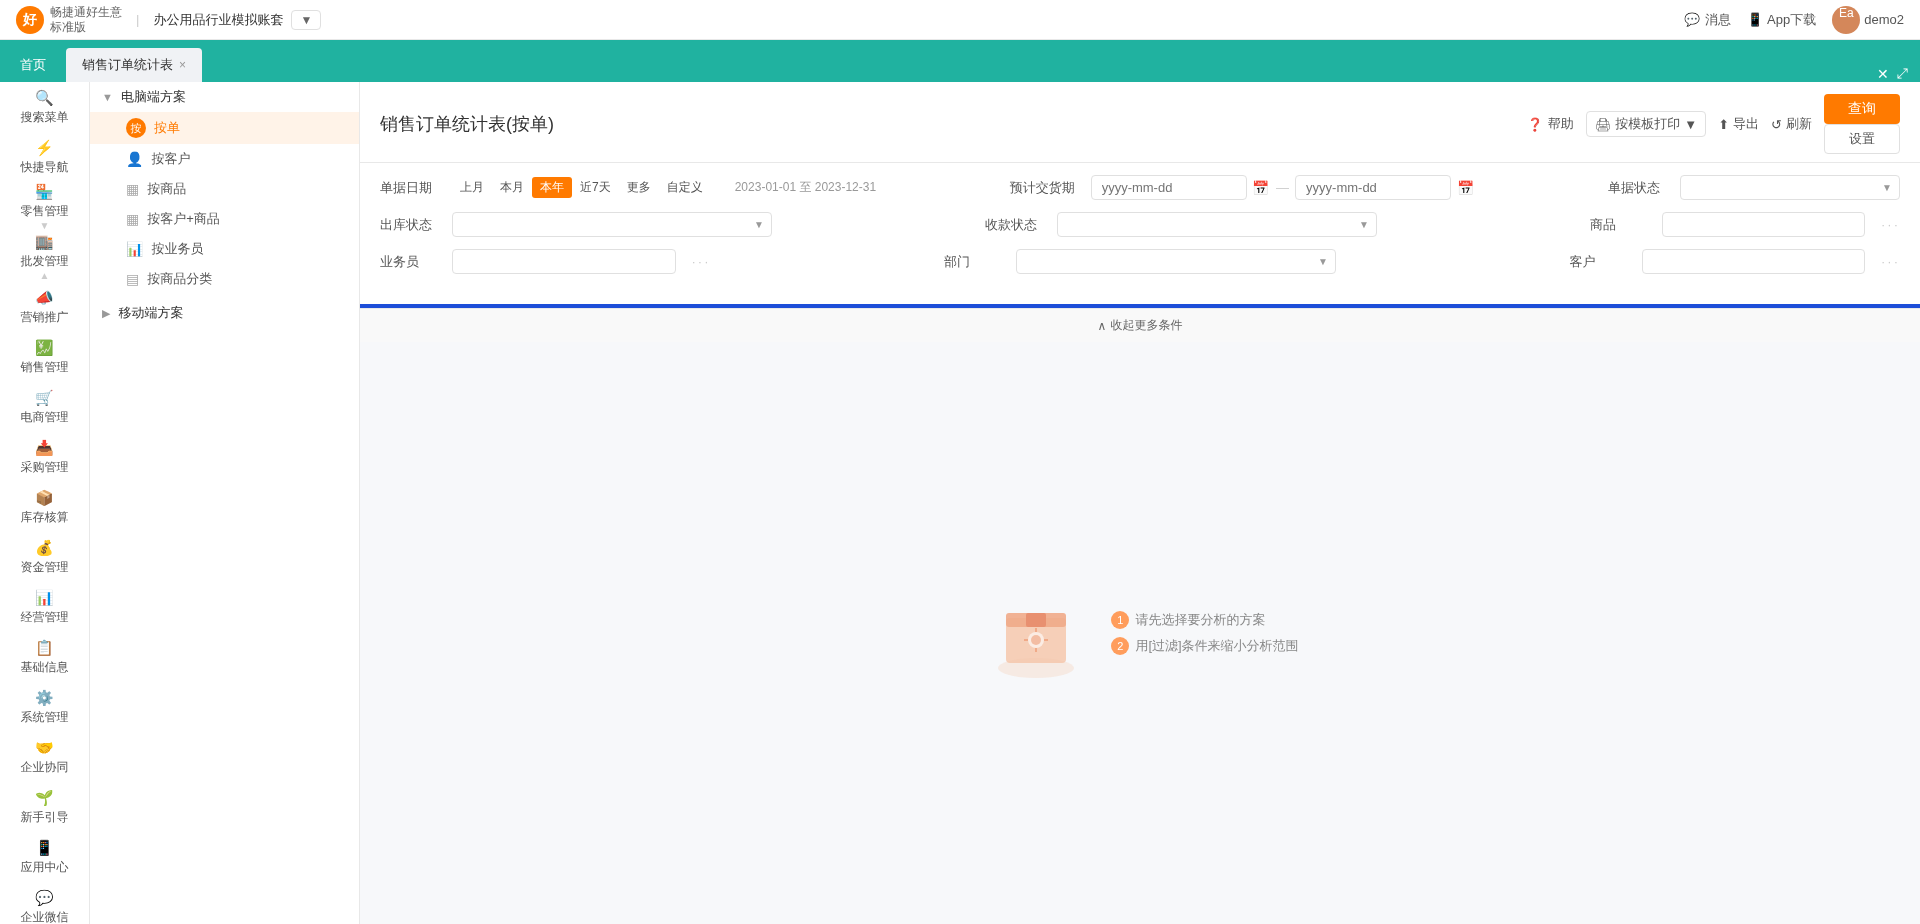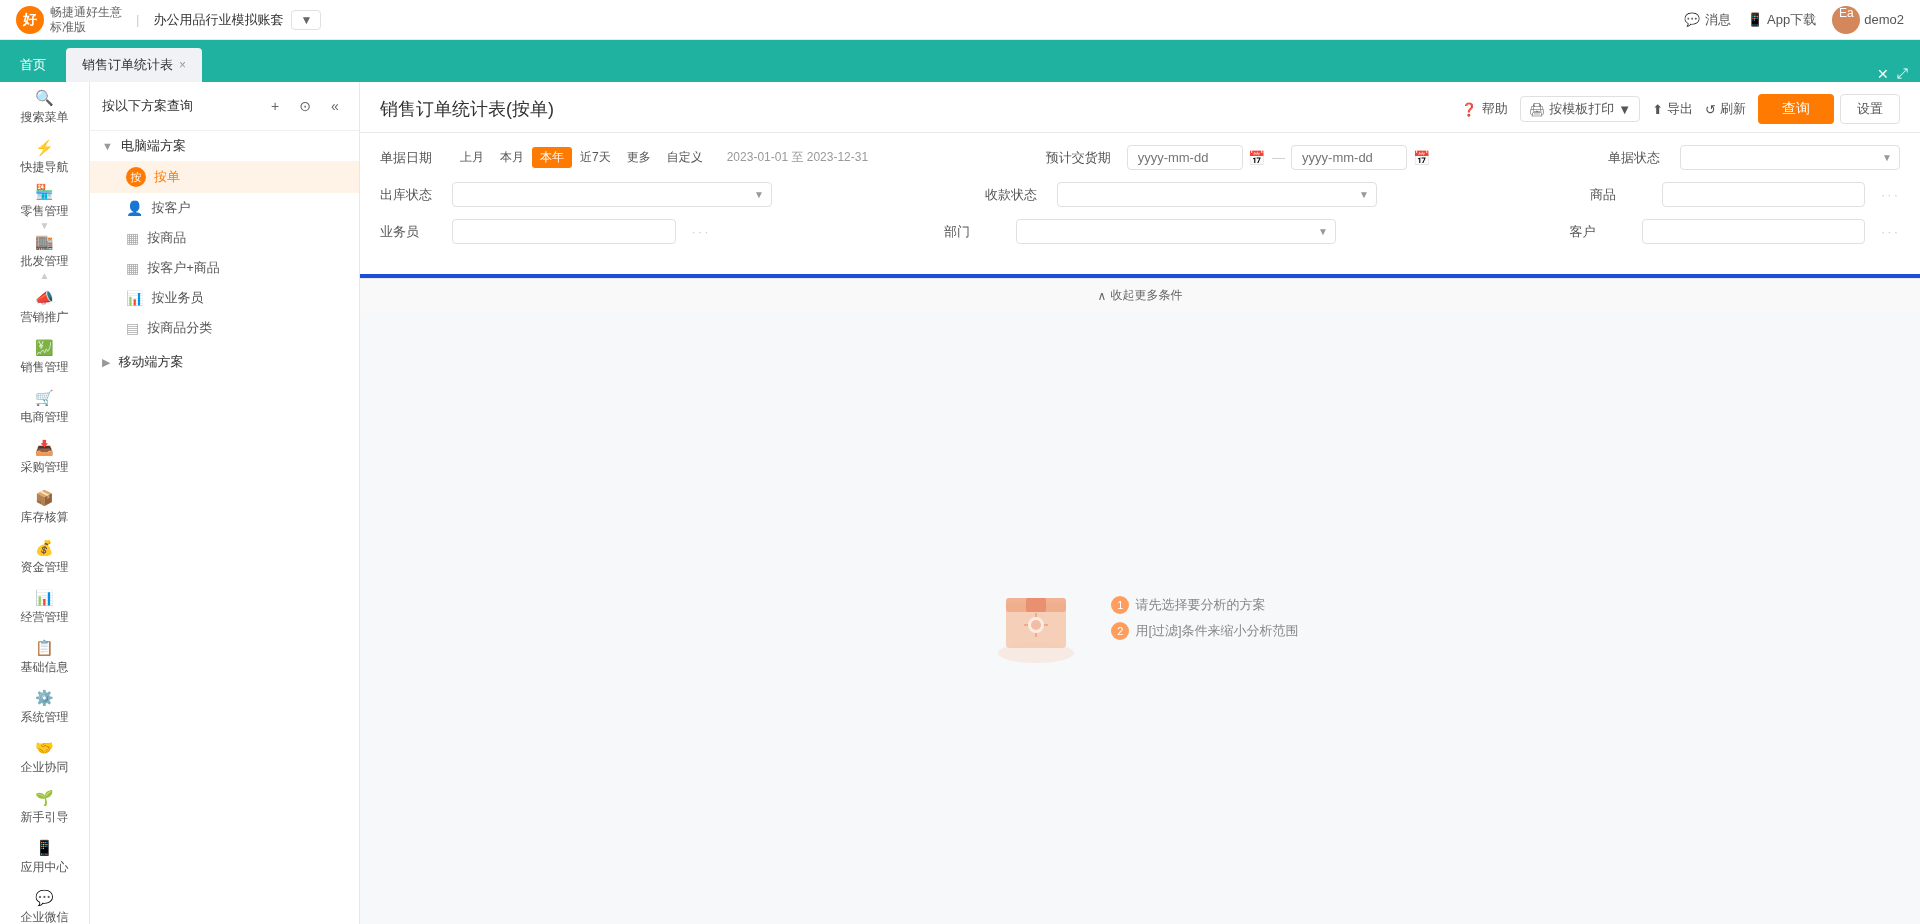--- a/index.html
+++ b/index.html
@@ -55,43 +55,43 @@
     .print-btn { display: flex; align-items: center; gap: 4px; font-size: 13px; color: #555; cursor: pointer; border: 1px solid #e0e0e0; padding: 3px 8px; border-radius: 4px; }
 
     
     .filter-area { padding: 12px 20px; background: #fff; border-bottom: 4px solid #1d4ed8; flex-shrink: 0; }
     .filter-row { display: flex; align-items: center; gap: 16px; margin-bottom: 12px; }
     .filter-row:last-child { margin-bottom: 18px; }
     .filter-label { font-size: 13px; color: #555; white-space: nowrap; min-width: 56px; }
     .date-shortcuts { display: flex; align-items: flex-start; }
     .date-btn { padding: 2px 8px; border-radius: 3px; font-size: 12px; cursor: pointer; color: #555; border: none; background: transparent; }
     .date-btn.active { background: #ff7a00; color: white; border-radius: 3px; }
-    .date-range { display: flex; align-items: center; gap: 6px; font-size: 12px; color: #999; }
+    .date-range { display: flex; align-items: center; gap: 6px; margin-left: 8px; font-size: 12px; color: #999; }
     .filter-input { border: 1px solid #e0e0e0; border-radius: 4px; padding: 4px 10px; font-size: 13px; outline: none; }
     .filter-select { border: 1px solid #e0e0e0; border-radius: 4px; padding: 4px 28px 4px 10px; font-size: 13px; outline: none; background: white; appearance: none; cursor: pointer; min-width: 180px; }
     .select-wrapper { position: relative; display: inline-flex; align-items: center; }
     .select-arrow { position: absolute; right: 8px; color: #999; font-size: 10px; pointer-events: none; }
 
     .date-input-group { display: flex; align-items: center; gap: 6px; }
-    .date-input { border: 1px solid #e0e0e0; border-radius: 4px; padding: 4px 10px; font-size: 13px; outline: none; width: 116px; color: #ccc; }
+    .date-input { border: 1px solid #e0e0e0; border-radius: 4px; padding: 4px 10px; font-size: 13px; outline: none; width: 156px; color: #ccc; }
     .date-icon { color: #ccc; font-size: 14px; }
 
     .collapse-bar { text-align: center; padding: 8px; color: #666; font-size: 12px; cursor: pointer; display: flex; align-items: center; justify-content: center; gap: 4px; background: #f9f9f9; border-top: 1px solid #e8e8e8; }
 
     
     .bottom-area { flex: 1; display: flex; flex-direction: column; align-items: center; justify-content: center; background: #f7f8fa; }
     .empty-state { display: flex; flex-direction: column; align-items: flex-start; gap: 8px; }
     .empty-text { font-size: 13px; color: #888; display: flex; align-items: center; gap: 6px; }
     .empty-num { width: 18px; height: 18px; border-radius: 50%; background: #ff9d5c; color: white; font-size: 11px; display: flex; align-items: center; justify-content: center; }
     .empty-content { display: flex; flex-direction: row; align-items: center; gap: 20px; }
 
     
     .query-btn { background: #ff7a00; color: white; border: none; border-radius: 4px; padding: 6px 24px; font-size: 14px; cursor: pointer; }
     .settings-btn { background: white; color: #555; border: 1px solid #e0e0e0; border-radius: 4px; padding: 5px 16px; font-size: 13px; cursor: pointer; }
-    .query-btn-group { display: flex; gap: 6px; }
+    .query-btn-group { display: flex; flex-direction: column; gap: 0; }
 
     .more-dots { color: #ccc; cursor: pointer; letter-spacing: 2px; }
     .sidebar-menu-item { padding: 10px 0; display: flex; flex-direction: column; align-items: center; justify-content: center; cursor: pointer; font-size: 12px; color: #555; min-height: 50px; }
     .sidebar-menu-item .si-icon { font-size: 15px; margin-bottom: 2px; }
 
     .submenu-indicator { font-size: 10px; color: #ccc; }
 
     
     ::-webkit-scrollbar { width: 4px; }
     ::-webkit-scrollbar-track { background: #f1f1f1; }
@@ -216,34 +216,20 @@
       <span>应用中心</span>
     </div>
     <div class="sidebar-menu-item">
       <span class="si-icon">💬</span>
       <span>企业微信</span>
     </div>
 
   </div>
 
   <div class="left-panel">
-    <div class="left-panel-header">
-      <span class="left-panel-title">按以下方案查询</span>
-      <div class="left-panel-actions">
-        <div class="action-icon">
-          <span>+</span>
-        </div>
-        <div class="action-icon">
-          <span>⊙</span>
-        </div>
-        <div class="action-icon">
-          <span>«</span>
-        </div>
-      </div>
-    </div>
 
     <div class="tree-parent">
       <span style="color:#999;font-size:11px;">▼</span>
       <span>电脑端方案</span>
     </div>
     <div class="tree-child selected">
       <div class="orange-dot">按</div>
       <span>按单</span>
     </div>
     <div class="tree-child">

